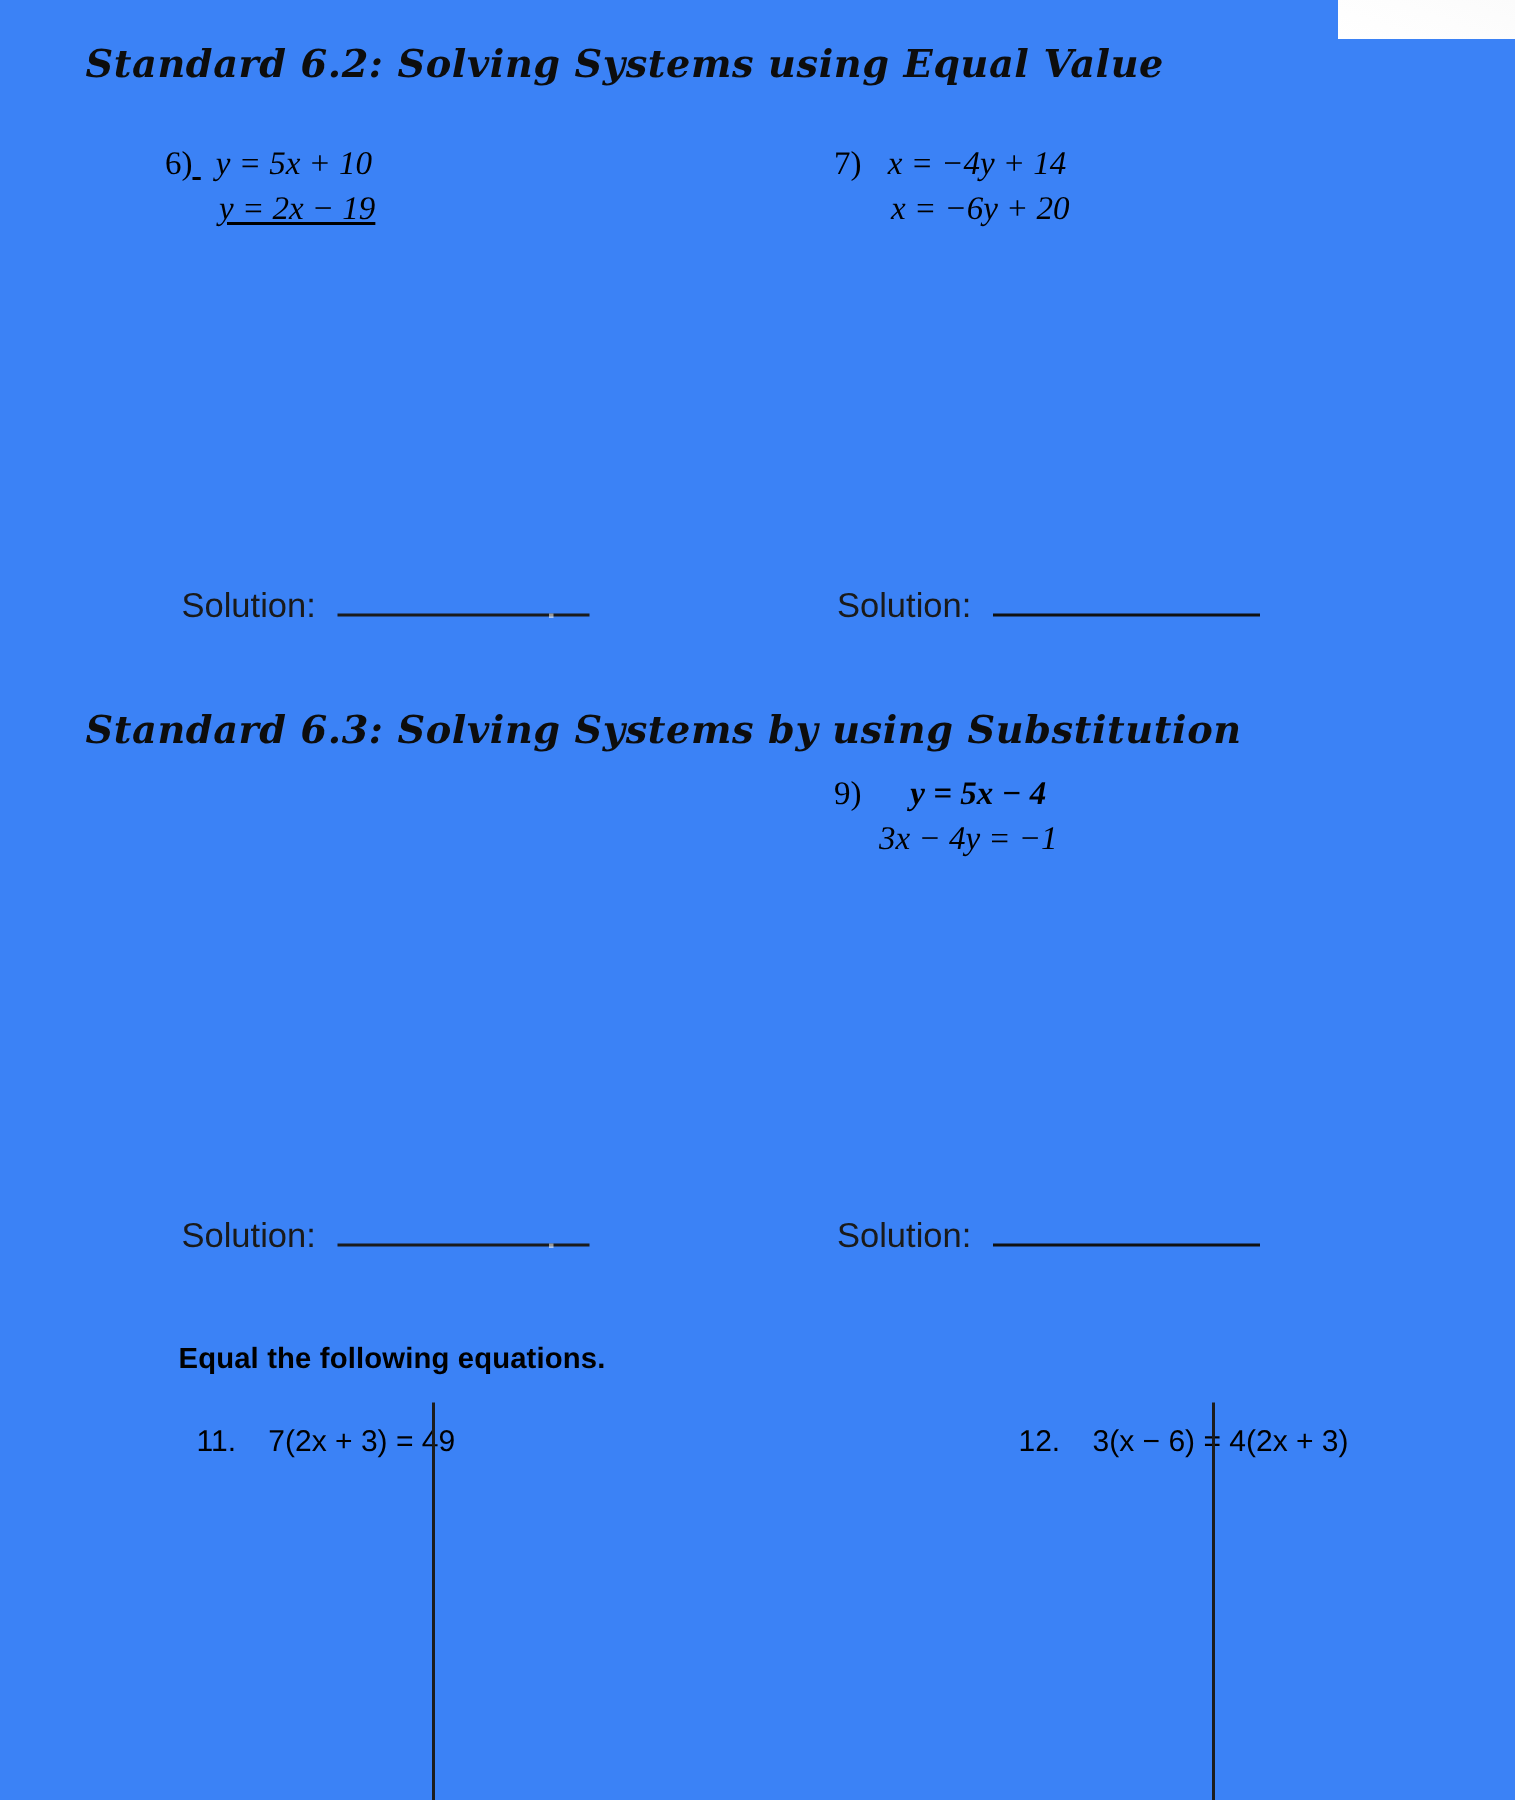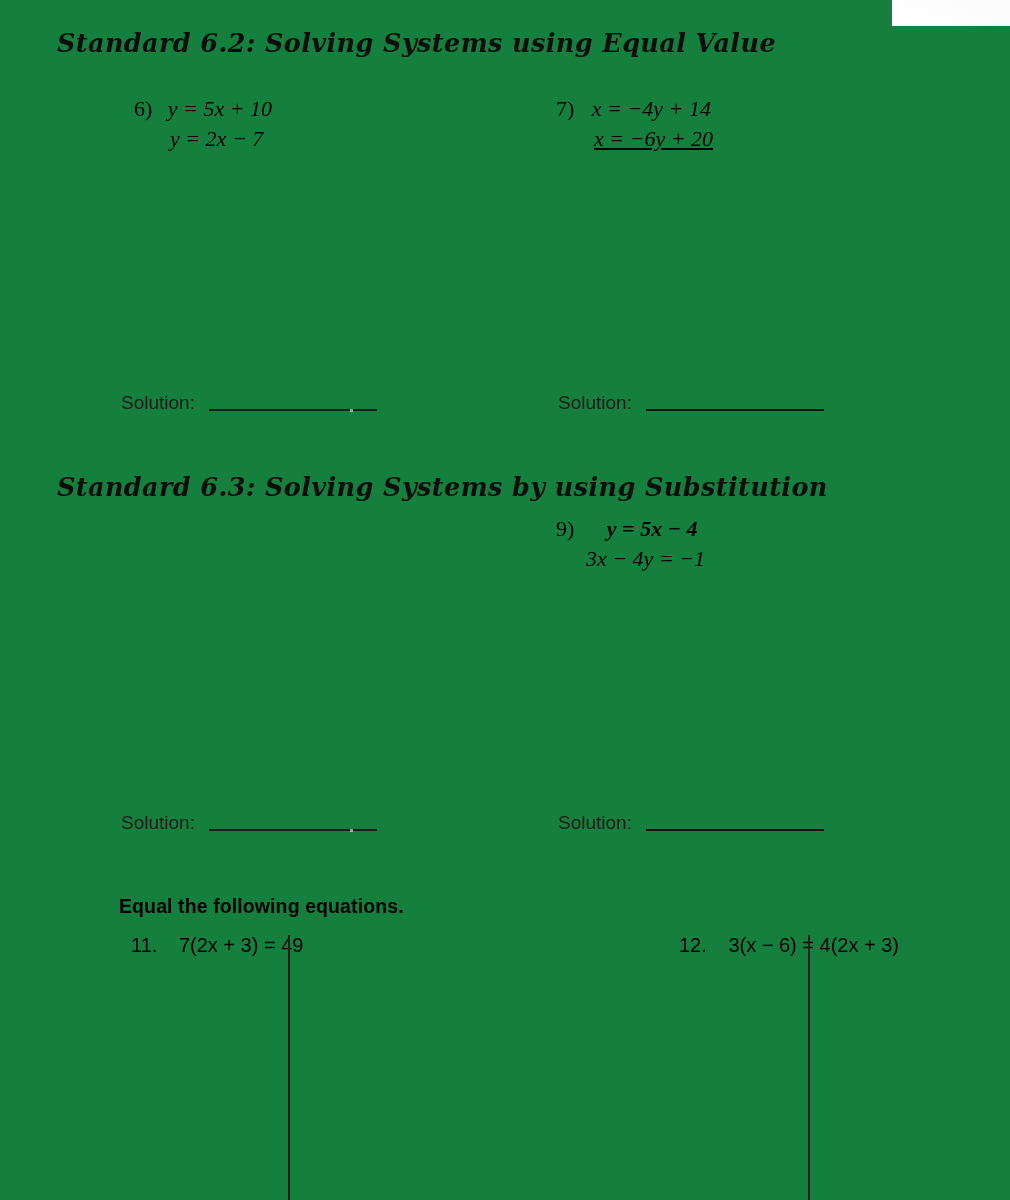--- a/index.html
+++ b/index.html
@@ -12,21 +12,21 @@
     height: 1200px;
     position: relative;
     overflow: hidden;
     font-family: "Liberation Sans", sans-serif;
     color: #000000;
   }
 
   .page {
     position: absolute;
     inset: 0;
-    background: #15803d;
+    background: #3b82f6;
   }
 
   
   .corner-shade {
     position: absolute;
     top: 0;
     right: 0;
     width: 118px;
     height: 26px;
     background: linear-gradient(200deg, #fbfbfb 0%, #fdfdfd 45%, #ffffff 100%);
@@ -63,38 +63,38 @@
   }
   .problem .eq {
     font-style: italic;
     display: inline-block;
   }
   .problem .line2 {
     display: block;
   }
 
   
-  #prob-6  { left: 134px; top:  94px; }
+  #prob-6  { left: 110px; top:  94px; text-decoration: underline; }
   #prob-7  { left: 556px; top:  94px; }
   #prob-8  { left: 118px; top: 514px; }
   #prob-9  { left: 556px; top: 514px; }
 
   
   #prob-6 .line2 { padding-left: 36px; }
-  #prob-7 .line2 { padding-left: 38px; text-decoration: underline; }
+  #prob-7 .line2 { padding-left: 38px; }
   #prob-8 .line2 { padding-left: 30px; }
   #prob-9 .line2 { padding-left: 30px; text-align: center; }
 
   
   .solution-row {
     position: absolute;
     display: flex;
     align-items: flex-end;
     font-family: "Liberation Sans", sans-serif;
-    font-size: 19px;
+    font-size: 23px;
     color: #1a1a1a;
     white-space: nowrap;
   }
   .solution-row .sol-label { line-height: 22px; }
   .solution-row .sol-blank {
     display: inline-block;
     border-bottom: 2.5px solid #111111;
     margin-left: 14px;
     margin-bottom: 3px;
   }
@@ -137,20 +137,21 @@
     color: #000000;
   }
 
   
   .bottom-problem {
     position: absolute;
     font-family: "Liberation Sans", sans-serif;
     font-size: 20px;
     white-space: nowrap;
     color: #000000;
+    margin-top: 16px;
   }
   .bottom-problem .bnum { margin-right: 16px; }
   #bprob-11 { left: 131px; top: 934px; }
   #bprob-12 { left: 679px; top: 934px; }
 
   
   .vrule {
     position: absolute;
     width: 2px;
     background: #1c1c1c;
@@ -165,21 +166,21 @@
 
 <div class="page">
 
   <div class="corner-shade"></div>
 
   <div class="std-heading" id="heading-62">Standard 6.2: Solving Systems using Equal Value</div>
 
   <div class="problem" id="prob-6">
     <span class="num">6)</span>
     <span class="eq" style="margin-left:10px;">y = 5x + 10</span>
-    <span class="eq line2">y = 2x − 7</span>
+    <span class="eq line2">y = 2x − 19</span>
   </div>
 
   <div class="problem" id="prob-7">
     <span class="num">7)</span>
     <span class="eq" style="margin-left:12px;">x = −4y + 14</span>
     <span class="eq line2">x = −6y + 20</span>
   </div>
 
   <div class="solution-row" id="sol-6">
     <span class="sol-label">Solution:</span>

